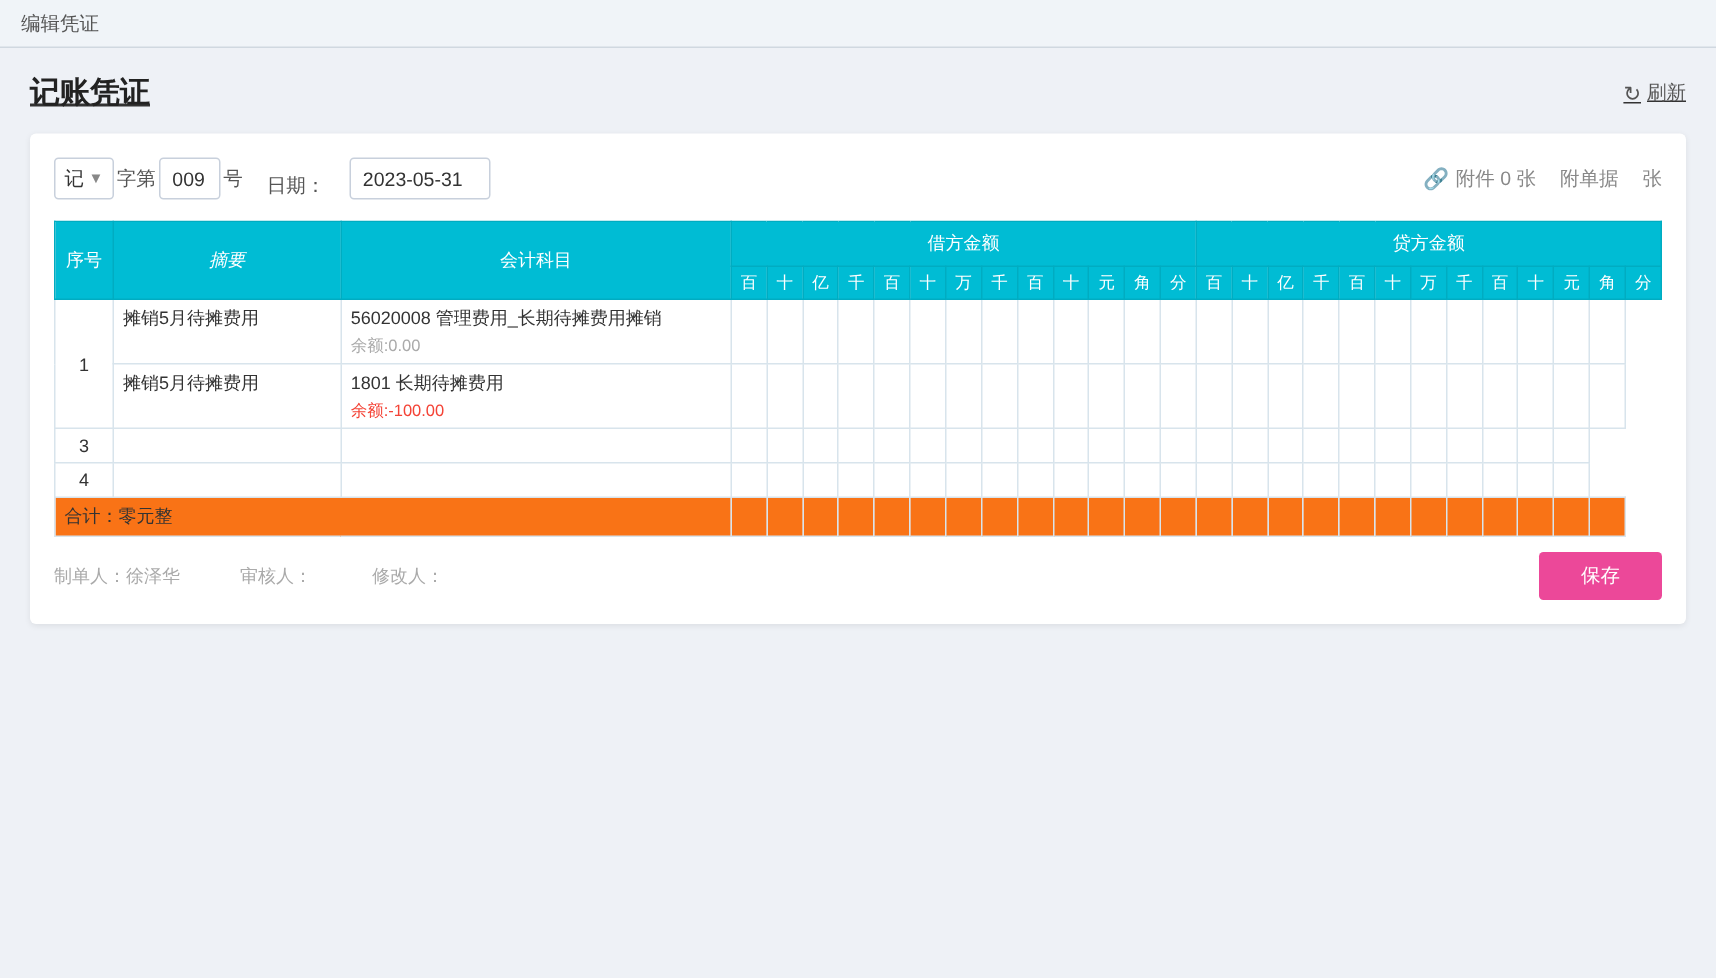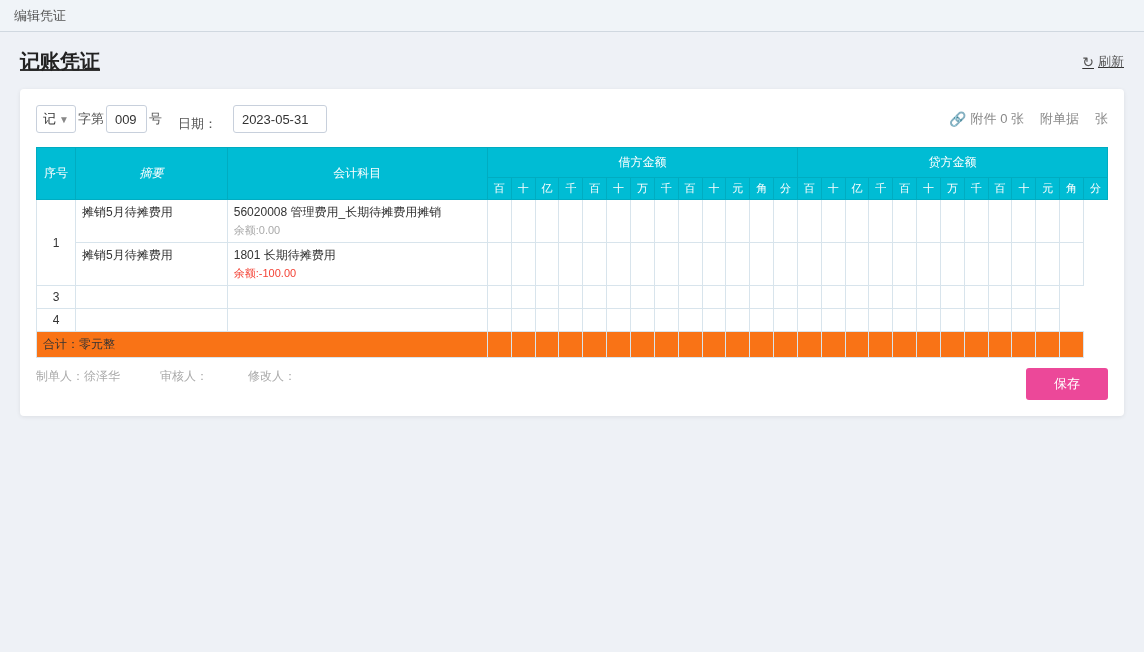--- a/index.html
+++ b/index.html
@@ -181,21 +181,21 @@
       font-weight: normal;
       padding: 8px 10px;
       border-top: 1px solid #d8e4ec;
     }
     .footer-info {
       display: flex;
       gap: 40px;
       padding-top: 10px;
       color: #aaa;
       font-size: 12px;
-      align-items: flex-start;
+      align-items: center;
     }
     .save-btn {
       margin-left: auto;
       background: #ec4899;
       color: #fff;
       border: none;
       border-radius: 3px;
       padding: 7px 28px;
       font-size: 13px;
       cursor: pointer;

